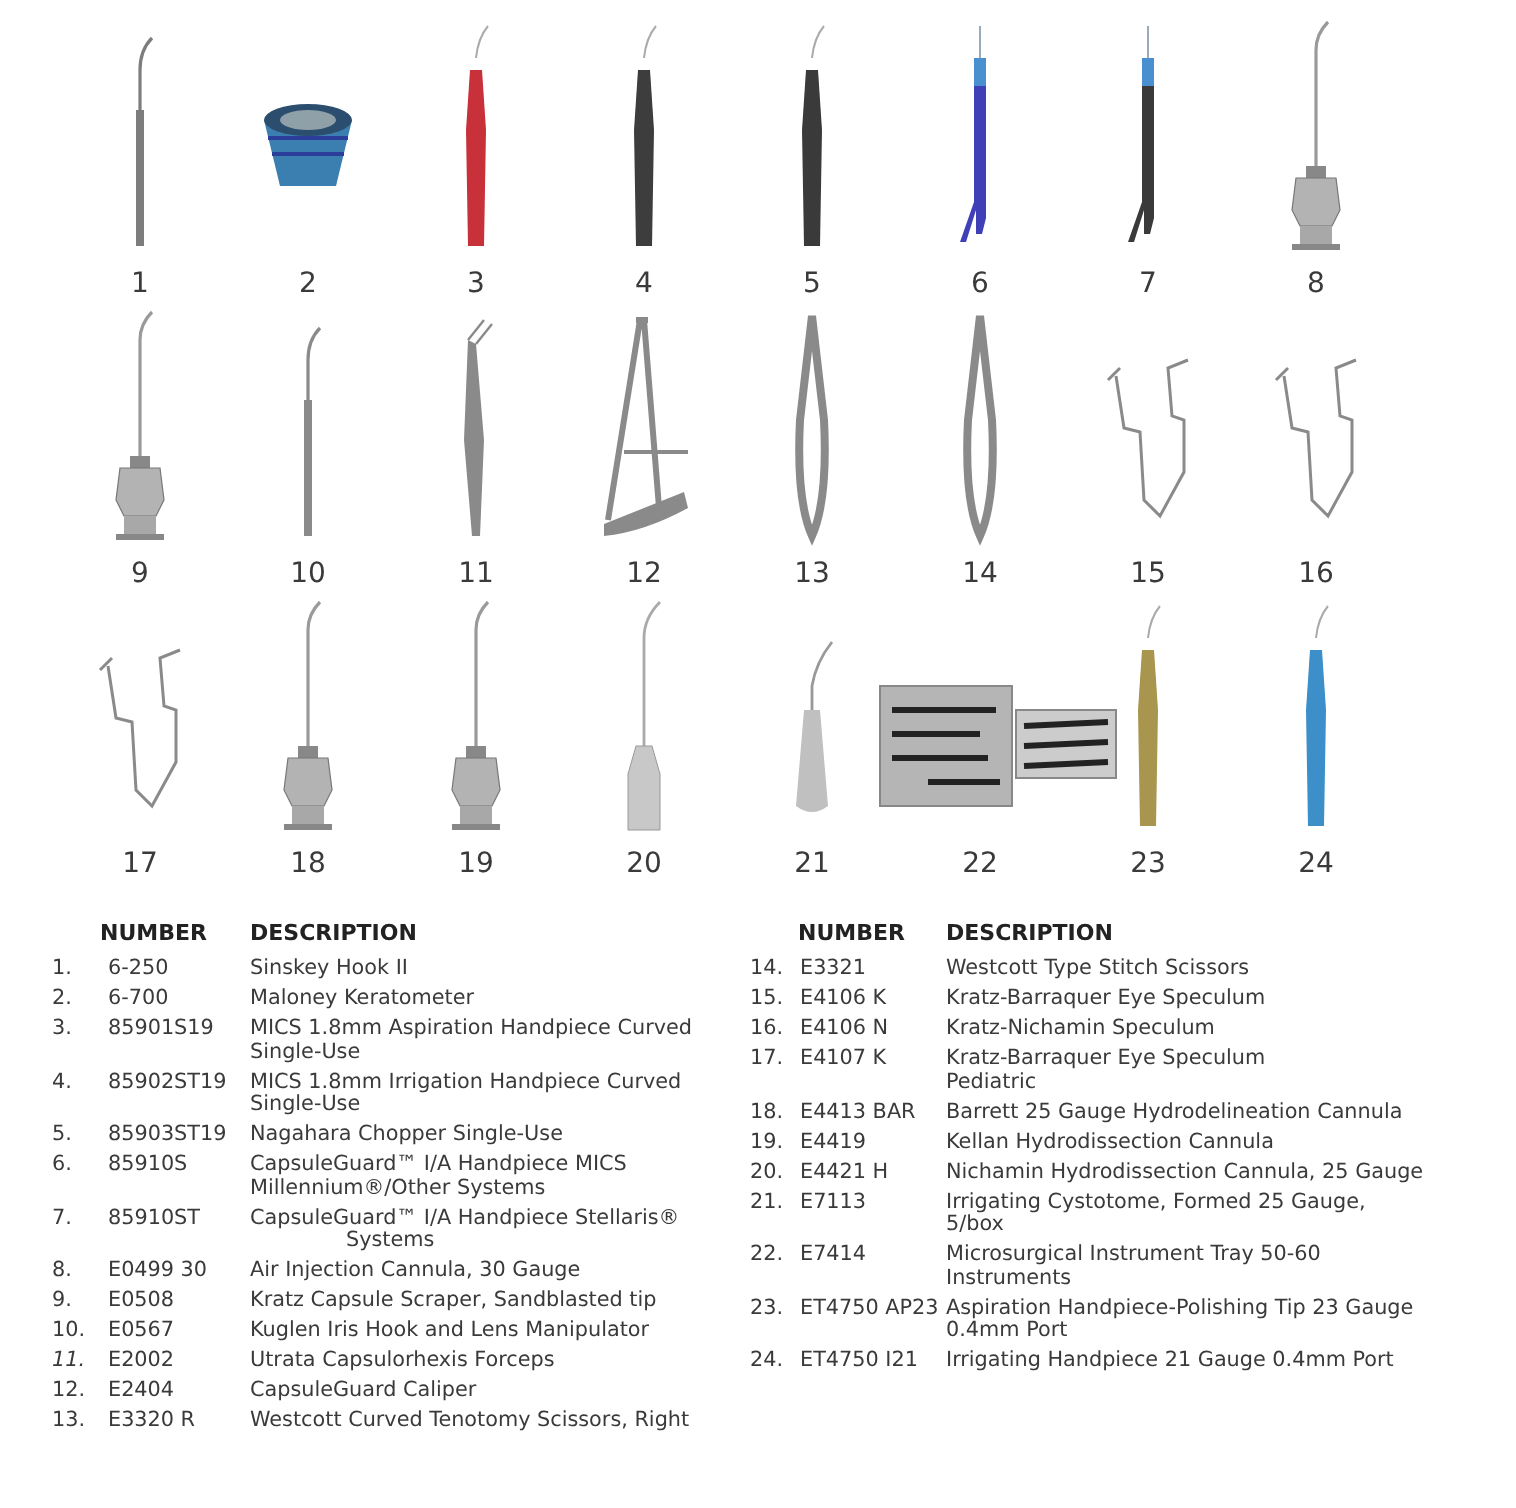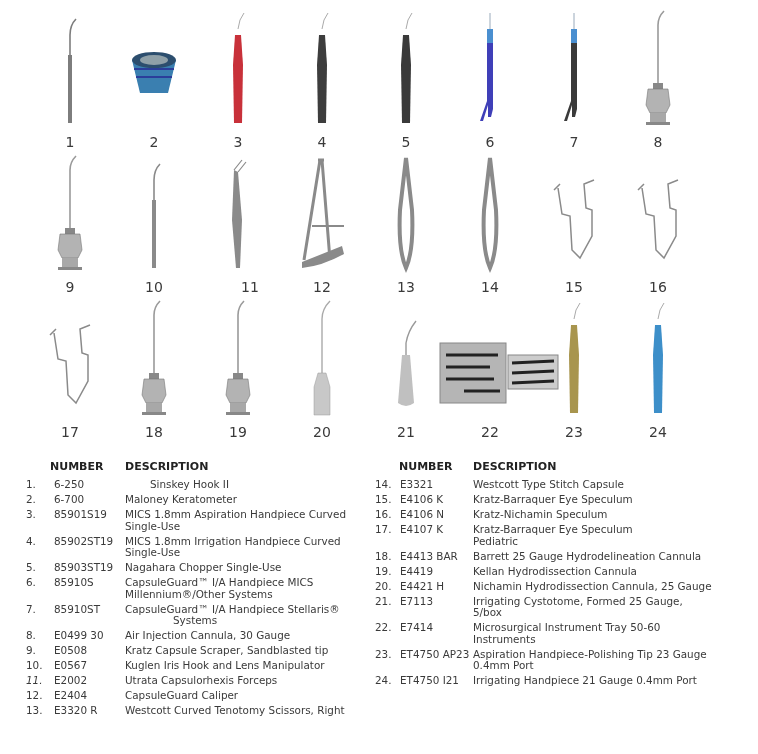--- a/index.html
+++ b/index.html
@@ -95,21 +95,21 @@
         <rect x="38" y="50" width="4" height="68" fill="#8a8a8a"></rect>
       </svg>
     </div>
     <div class="num" style="left: 154px; top: 279px;">10</div>
     <div class="cell" style="left: 198px; top: 150px;">
       <svg width="80" height="130" viewBox="0 0 80 130" style="overflow:visible">
         <path d="M36 20 L44 10 M40 22 L48 12" stroke="#8a8a8a" stroke-width="1.2"></path>
         <path d="M36 20 L40 22 L44 70 L42 118 L38 118 L34 70 Z" fill="#8a8a8a"></path>
       </svg>
     </div>
-    <div class="num" style="left: 238px; top: 279px; margin-left: 12px;">11</div>
+    <div class="num" style="left: 238px; top: 279px;">11</div>
     <div class="cell" style="left: 282px; top: 150px;">
       <svg width="80" height="130" viewBox="0 0 80 130" style="overflow:visible">
         <path d="M36 10 L42 10 M38 10 L22 110 M40 10 L48 110" stroke="#8a8a8a" stroke-width="3" fill="none"></path>
         <path d="M20 112 Q40 104 60 96 L62 104 Q40 116 20 118 Z" fill="#8a8a8a"></path>
         <line x1="30" y1="76" x2="62" y2="76" stroke="#8a8a8a" stroke-width="2"></line>
       </svg>
     </div>
     <div class="num" style="left: 322px; top: 279px;">12</div>
     <div class="cell" style="left: 366px; top: 150px;">
       <svg width="80" height="130" viewBox="0 0 80 130" style="overflow:visible">
@@ -208,21 +208,21 @@
     </div>
     <div class="num" style="left: 658px; top: 424px;">24</div>
   </div>
 
 <div class="tbl" id="tblL" style="left:26px;top:460px;width:340px;">
   <div class="hdr" style="left:24px">NUMBER</div>
   <div class="hdr" style="left:99px">DESCRIPTION</div>
 <div class="row" style="top: 17px;">
       <span style="left: 0px;">1.</span>
       <span style="left: 28px;">6-250</span>
-      <span style="left: 99px; top: 0px; margin-left: 25px;">Sinskey Hook II</span>
+      <span style="left: 99px; top: 0px;">Sinskey Hook II</span>
     </div>
     <div class="row" style="top: 32px;">
       <span style="left: 0px;">2.</span>
       <span style="left: 28px;">6-700</span>
       <span style="left: 99px; top: 0px; text-align: right;">Maloney Keratometer</span>
     </div>
     <div class="row" style="top: 47px;">
       <span style="left: 0px;">3.</span>
       <span style="left: 28px;">85901S19</span>
       <span style="left: 99px; top: 0px;">MICS 1.8mm Aspiration Handpiece Curved</span>
@@ -281,21 +281,21 @@
       <span style="left: 28px;">E3320 R</span>
       <span style="left: 99px; top: 0px;">Westcott Curved Tenotomy Scissors, Right</span>
     </div>
   </div>
 <div class="tbl" id="tblR" style="left:375px;top:460px;width:360px;">
   <div class="hdr" style="left:24px">NUMBER</div>
   <div class="hdr" style="left:98px">DESCRIPTION</div>
 <div class="row" style="top: 17px;">
       <span style="left: 0px;">14.</span>
       <span style="left: 25px;">E3321</span>
-      <span style="left: 98px; top: 0px;">Westcott Type Stitch Capsule</span>
+      <span style="left: 98px; top: 0px;">Westcott Type Stitch Scissors</span>
     </div>
     <div class="row" style="top: 32px;">
       <span style="left: 0px;">15.</span>
       <span style="left: 25px;">E4106 K</span>
       <span style="left: 98px; top: 0px;">Kratz-Barraquer Eye Speculum</span>
     </div>
     <div class="row" style="top: 47px;">
       <span style="left: 0px;">16.</span>
       <span style="left: 25px;">E4106 N</span>
       <span style="left: 98px; top: 0px;">Kratz-Nichamin Speculum</span>

